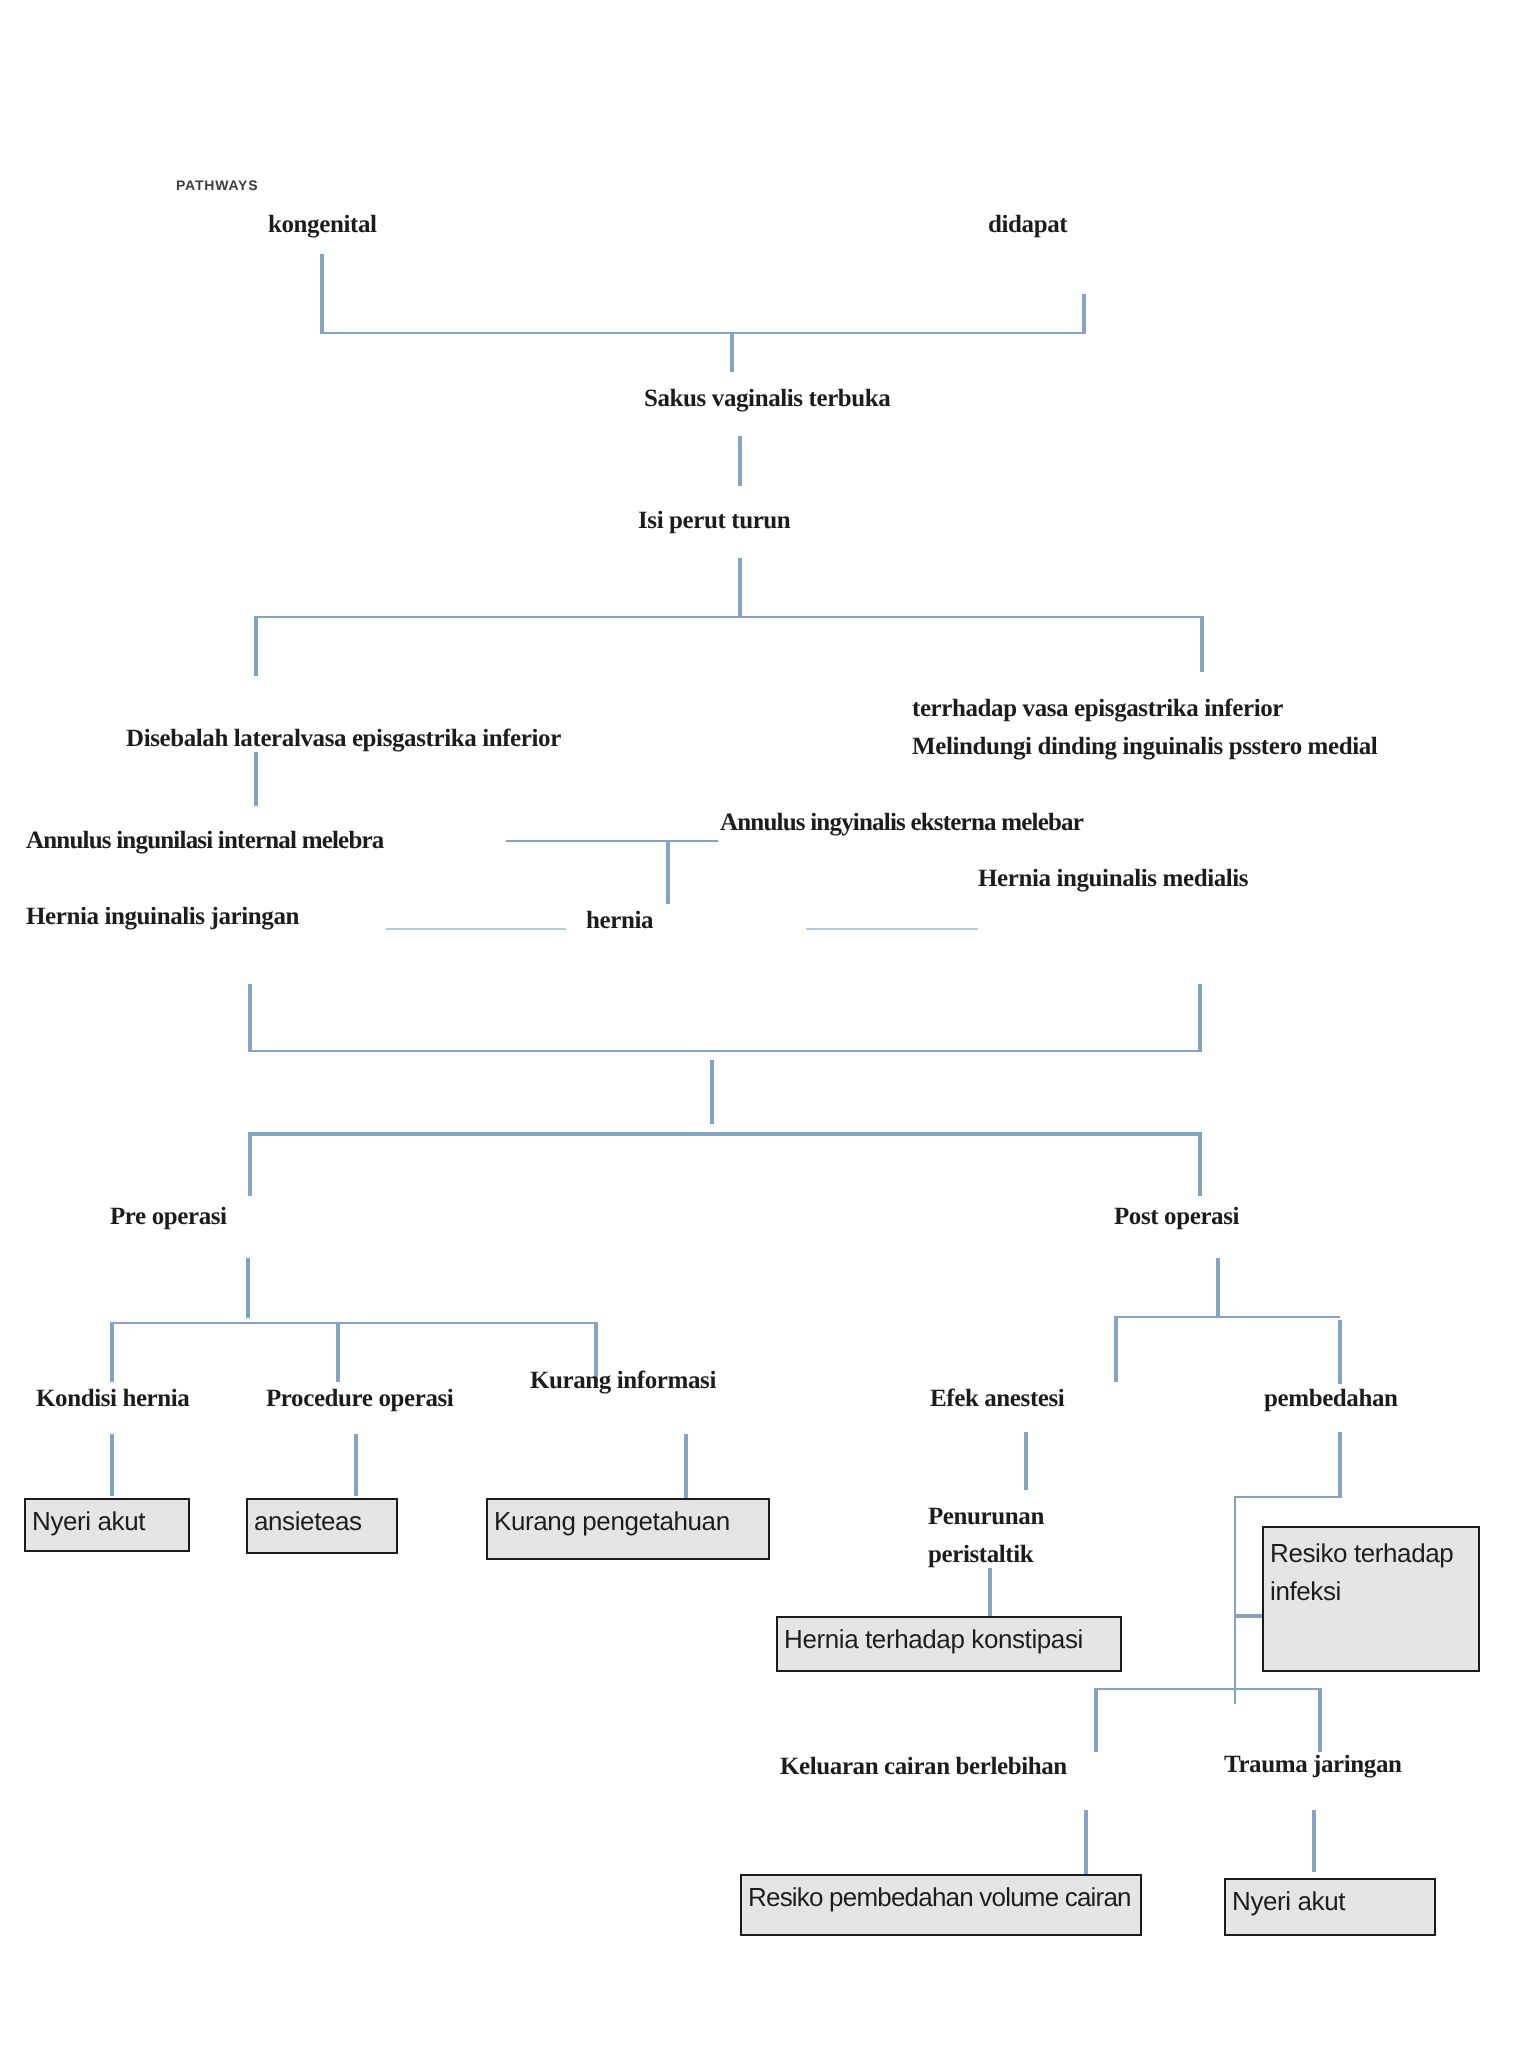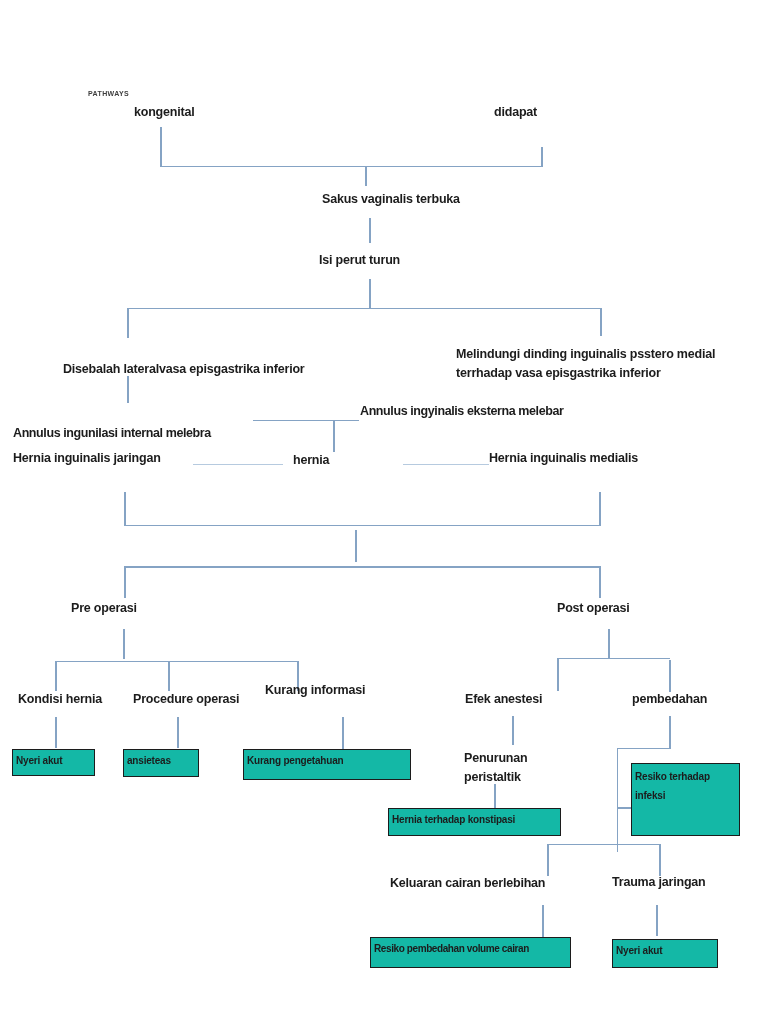--- a/index.html
+++ b/index.html
@@ -2,33 +2,33 @@
 <html><head>
 <meta charset="utf-8">
 <style>
   html,body{margin:0;padding:0;background:#ffffff;}
   #canvas{
     position:relative;width:768px;height:1024px;background:#ffffff;overflow:hidden;
     font-family:"Liberation Sans","DejaVu Sans",sans-serif;color:#1c1c1c;
   }
   .lbl{
     position:absolute;font-size:12.5px;font-weight:bold;letter-spacing:-0.2px;
-    white-space:nowrap;line-height:15px;color:#1c1c1c;
+    white-space:nowrap;line-height:15px;color:#1c1c1c;font-family:Liberation Serif, serif;
   }
   .lbl.wrap{white-space:normal;}
   .lbl .ln{display:block;line-height:19px;}
   .tiny{
     position:absolute;font-size:7px;font-weight:600;letter-spacing:0.4px;color:#3d3d3d;
   }
   .v{position:absolute;width:1.5px;background:#85a3c4;}
   .h{position:absolute;height:1.5px;background:#85a3c4;}
   .light{background:#b6cadf;}
   .box{
-    position:absolute;border:1.5px solid #1c1c1c;background:#14b8a6;
-    font-size:10px;font-weight:bold;letter-spacing:-0.2px;white-space:nowrap;
+    position:absolute;border:1.5px solid #1c1c1c;background:#e5e5e5;
+    font-size:13px;font-weight:normal;letter-spacing:-0.2px;white-space:nowrap;
     padding:3px 3px 0 3px;box-sizing:border-box;line-height:15px;color:#1c1c1c;
   }
   .box .ln{display:block;line-height:19px;}
 </style>
 </head>
 <body>
 
 <div id="canvas">
 
   <div class="tiny" style="left:88px;top:90px;">PATHWAYS</div>
@@ -48,67 +48,67 @@
   <div class="lbl" style="left:319px;top:253px;">Isi perut turun</div>
 
   <div class="v" style="left:369px;top:279px;height:29px;"></div>
 
   <div class="h" style="left:127px;top:307.5px;width:475px;"></div>
   <div class="v" style="left:127px;top:307.5px;height:30px;"></div>
   <div class="v" style="left:600px;top:307.5px;height:28px;"></div>
 
   <div class="lbl" style="left:63px;top:346px;margin-top:16px;">Disebalah lateralvasa episgastrika inferior</div>
   <div class="lbl wrap" style="left:456px;top:345px;width:280px;">
+    <span class="ln">terrhadap vasa episgastrika inferior</span>
     <span class="ln">Melindungi dinding inguinalis psstero medial</span>
-    <span class="ln">terrhadap vasa episgastrika inferior</span>
   </div>
 
   <div class="v" style="left:127px;top:376px;height:27px;"></div>
 
-  <div class="lbl" style="left:13px;top:426px;letter-spacing:-0.4px;">Annulus ingunilasi internal melebra</div>
+  <div class="lbl" style="left:13px;top:413px;letter-spacing:-0.4px;">Annulus ingunilasi internal melebra</div>
   <div class="h" style="left:253px;top:419.5px;width:106px;"></div>
   <div class="lbl" style="left:360px;top:404px;letter-spacing:-0.4px;">Annulus ingyinalis eksterna melebar</div>
 
   <div class="v" style="left:333px;top:421px;height:31px;"></div>
 
   <div class="lbl" style="left:13px;top:451px;">Hernia inguinalis jaringan</div>
   <div class="h light" style="left:193px;top:463.5px;width:90px;"></div>
   <div class="lbl" style="left:293px;top:453px;">hernia</div>
   <div class="h light" style="left:403px;top:463.5px;width:86px;"></div>
-  <div class="lbl" style="left:489px;top:451px;">Hernia inguinalis medialis</div>
+  <div class="lbl" style="left:489px;top:432px;">Hernia inguinalis medialis</div>
 
   <div class="v" style="left:124px;top:492px;height:34px;"></div>
   <div class="v" style="left:599px;top:492px;height:34px;"></div>
   <div class="h" style="left:124px;top:524.5px;width:477px;"></div>
   <div class="v" style="left:355px;top:530px;height:32px;"></div>
 
   <div class="h" style="left:124px;top:566px;width:477px;"></div>
   <div class="v" style="left:124px;top:566px;height:32px;"></div>
   <div class="v" style="left:599px;top:566px;height:32px;"></div>
 
-  <div class="lbl" style="left:71px;top:601px;">Pre operasi</div>
+  <div class="lbl" style="left:55px;top:601px;">Pre operasi</div>
   <div class="lbl" style="left:557px;top:601px;">Post operasi</div>
 
   <div class="v" style="left:123px;top:629px;height:30px;"></div>
   <div class="h" style="left:55px;top:660.5px;width:243px;"></div>
   <div class="v" style="left:55px;top:660.5px;height:30px;"></div>
   <div class="v" style="left:168px;top:660.5px;height:30px;"></div>
   <div class="v" style="left:297px;top:660.5px;height:30px;"></div>
 
   <div class="lbl" style="left:7px;top:692px;margin-left:11px;">Kondisi hernia</div>
   <div class="lbl" style="left:133px;top:692px;">Procedure operasi</div>
   <div class="lbl" style="left:265px;top:683px;">Kurang informasi</div>
 
   <div class="v" style="left:55px;top:717px;height:31px;"></div>
   <div class="v" style="left:177px;top:717px;height:31px;"></div>
   <div class="v" style="left:342px;top:717px;height:33px;"></div>
 
   <div class="box" style="left:12px;top:749px;width:83px;height:27px;">Nyeri akut</div>
   <div class="box" style="left:123px;top:749px;width:76px;height:28px;">ansieteas</div>
-  <div class="box" style="left:243px;top:749px;width:168px;height:31px;">Kurang pengetahuan</div>
+  <div class="box" style="left:243px;top:749px;width:142px;height:31px;">Kurang pengetahuan</div>
 
   <div class="v" style="left:608px;top:629px;height:29px;"></div>
   <div class="h" style="left:557px;top:657.5px;width:113px;"></div>
   <div class="v" style="left:557px;top:657.5px;height:33px;"></div>
   <div class="v" style="left:669px;top:660px;height:32px;"></div>
 
   <div class="lbl" style="left:465px;top:692px;">Efek anestesi</div>
   <div class="lbl" style="left:632px;top:692px;text-align:center;">pembedahan</div>
 
   <div class="v" style="left:512px;top:716px;height:29px;"></div>

